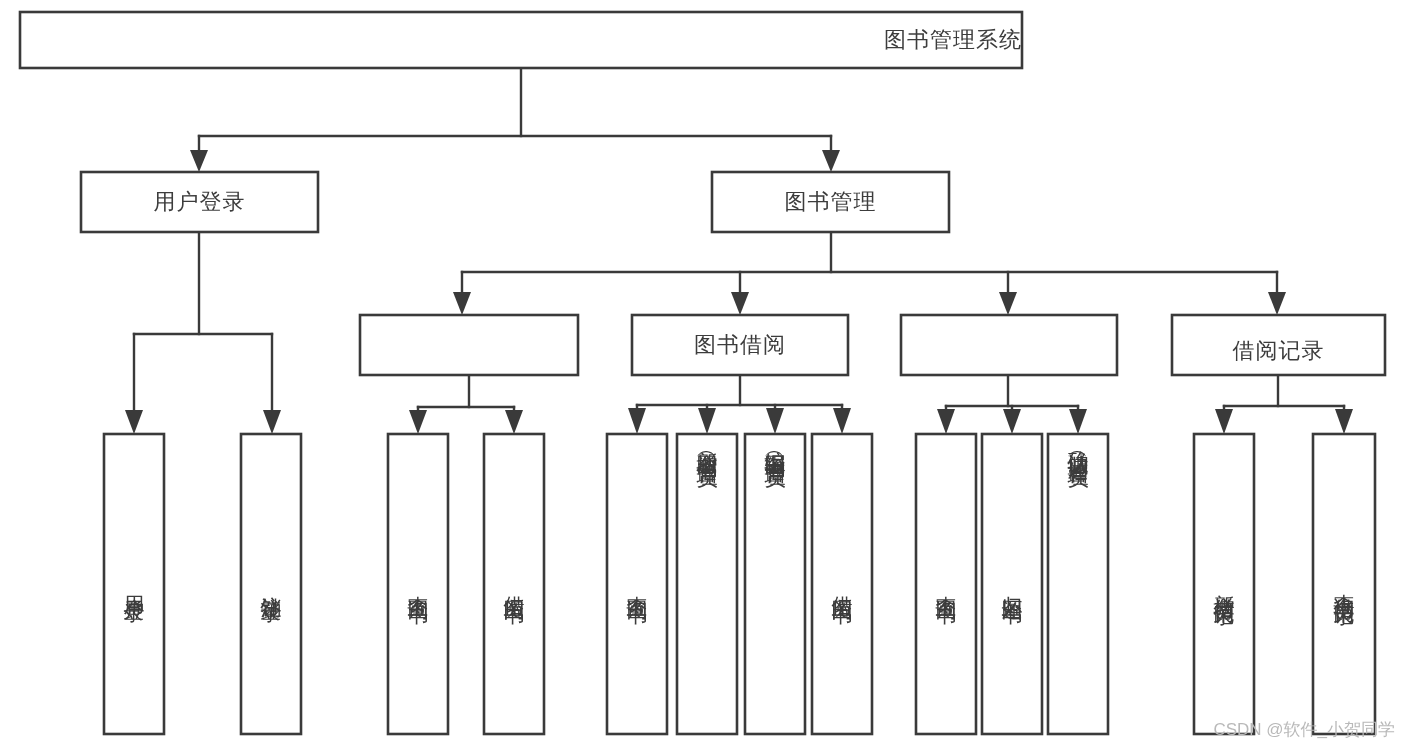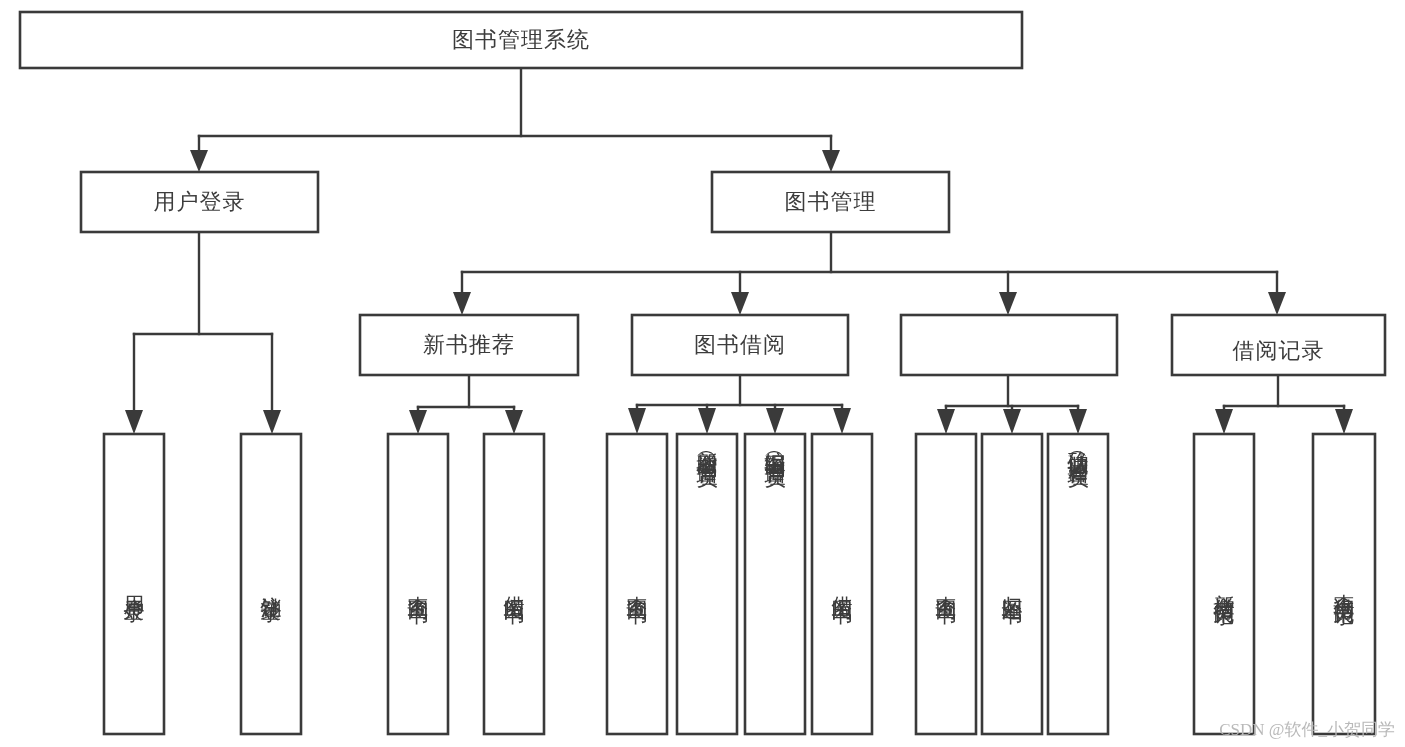--- a/index.html
+++ b/index.html
@@ -70,21 +70,21 @@
     font-family: "DejaVu Sans", "Liberation Sans", sans-serif;
     font-size: 22px;
     color: #3c3c3c;
     white-space: nowrap;
     letter-spacing: 1px;
   }
   #watermark {
     position: absolute;
     right: 10px;
     bottom: 6px;
-    font-family: Liberation Serif, serif;
+    font-family: Liberation Sans, sans-serif;
     font-size: 17px;
     color: #b9b9b9;
     white-space: nowrap;
     pointer-events: none;
   }
 </style>
 </head>
 <body>
 
 <div id="diagram-root">
@@ -174,34 +174,31 @@
       <rect class="node-rect" x="745" y="434" width="60" height="300"></rect>
       <rect class="node-rect" x="812" y="434" width="60" height="300"></rect>
       <rect class="node-rect" x="916" y="434" width="60" height="300"></rect>
       <rect class="node-rect" x="982" y="434" width="60" height="300"></rect>
       <rect class="node-rect" x="1048" y="434" width="60" height="300"></rect>
       <rect class="node-rect" x="1194" y="434" width="60" height="300"></rect>
       <rect class="node-rect" x="1313" y="434" width="62" height="300"></rect>
     </g>
   </svg>
 
-  <div class="hlabel-wrap" style="left:20px; top:12px; width:1002px; height:56px;">
+  <div class="hlabel-wrap" style="left:20px; top:12px; width:1002px; height:56px;justify-content:flex-end;">
     <span class="hlabel-text">图书管理系统</span>
   </div>
 
   <div class="hlabel-wrap" style="left:81px; top:172px; width:237px; height:60px;">
     <span class="hlabel-text">用户登录</span>
   </div>
   <div class="hlabel-wrap" style="left:712px; top:172px; width:237px; height:60px;">
     <span class="hlabel-text">图书管理</span>
   </div>
 
-  <div class="hlabel-wrap" style="left:360px; top:315px; width:218px; height:60px;">
-    <span class="hlabel-text">新书推荐</span>
-  </div>
   <div class="hlabel-wrap" style="left:632px; top:315px; width:216px; height:60px;border-radius:10px;">
     <span class="hlabel-text">图书借阅</span>
   </div>
   <div class="hlabel-wrap" style="left:1172px; top:315px; width:213px; height:72px;">
     <span class="hlabel-text">借阅记录</span>
   </div>
 
   <div class="vlabel-wrap" style="left:104px; top:434px; width:60px; height:300px;">
     <span class="vlabel-text">用户登录</span>
   </div>

